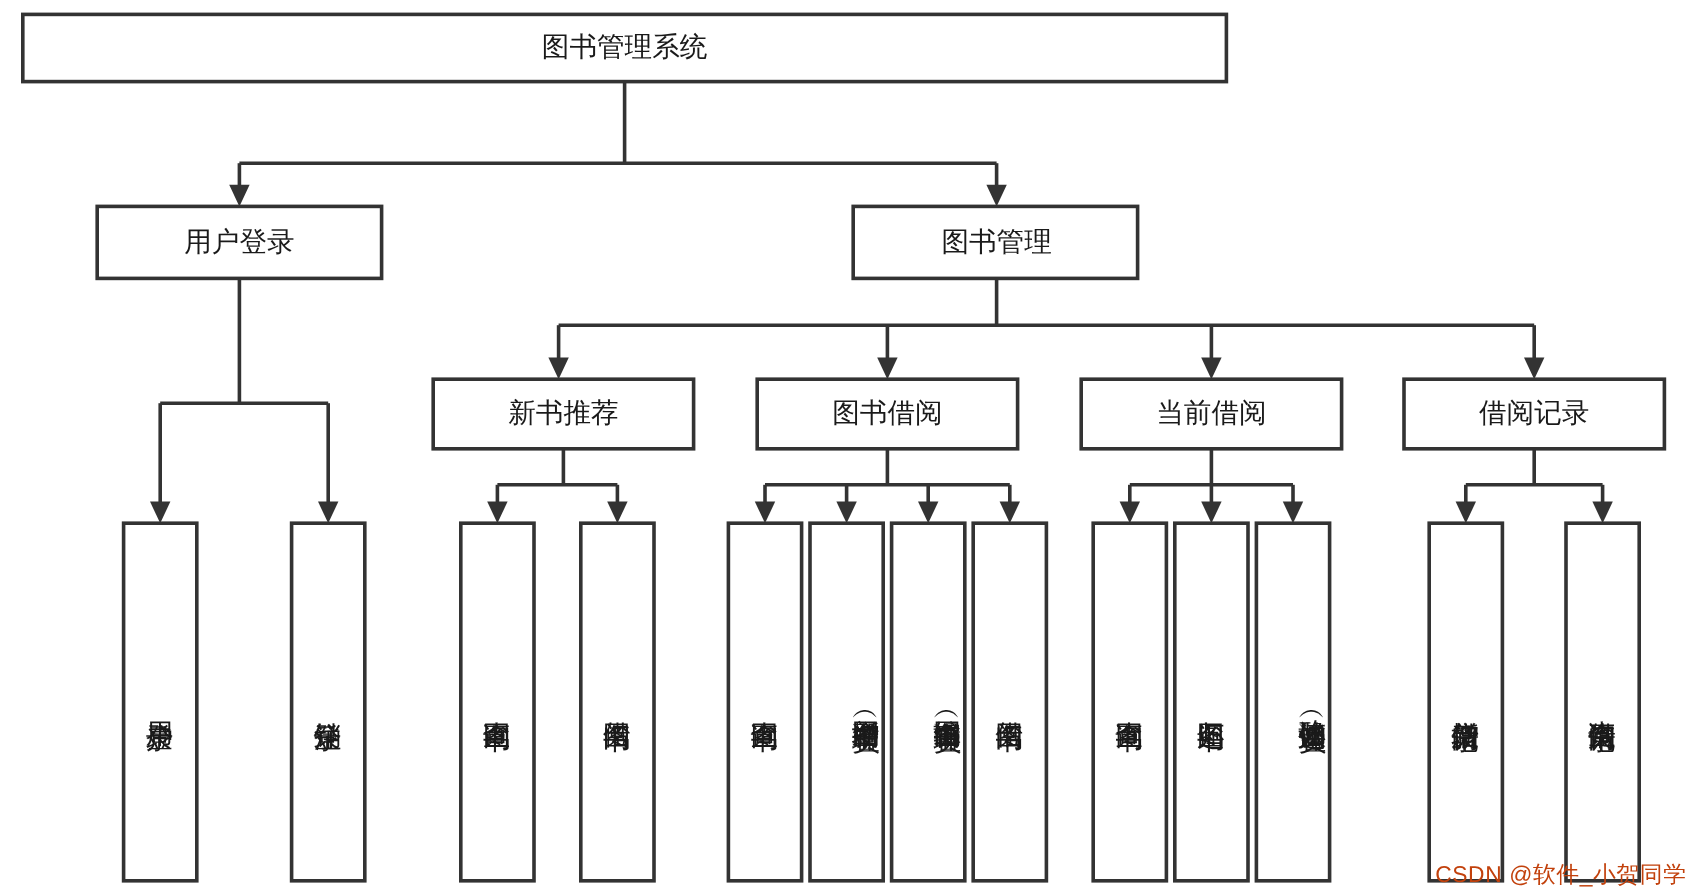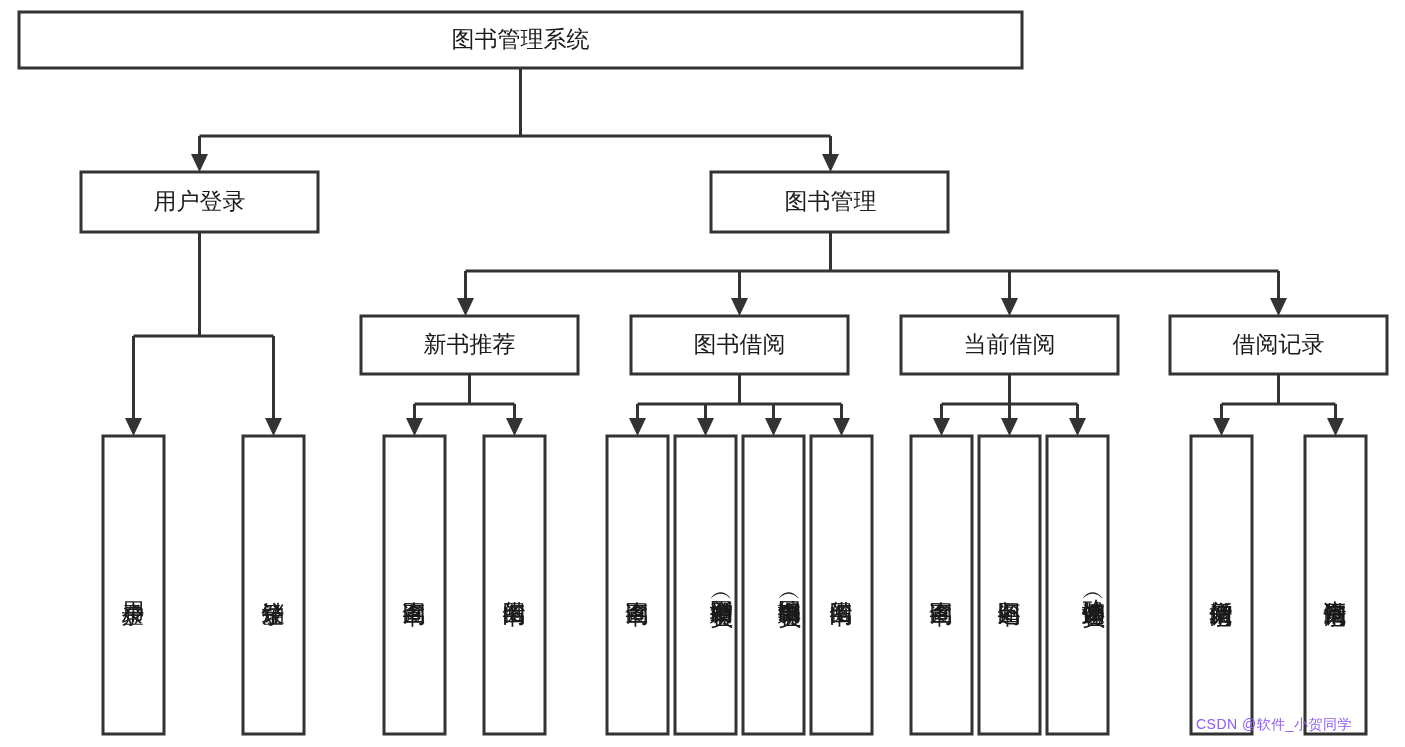--- a/index.html
+++ b/index.html
@@ -60,22 +60,22 @@
     letter-spacing: 1px;
     white-space: nowrap;
     text-align: center;
     display: flex;
     align-items: center;
     justify-content: center;
   }
   .watermark {
     position: absolute;
     font-family: "Liberation Sans", "DejaVu Sans", sans-serif;
-    font-size: 14px;
-    color: #8b5cf6;
+    font-size: 19px;
+    color: #c2410c;
     white-space: nowrap;
     letter-spacing: 0.5px;
   }
 </style>
 </head>
 <body>
 
 <div id="diagram-root">
 
   <svg class="diagram-canvas" viewBox="0 0 1405 747">

